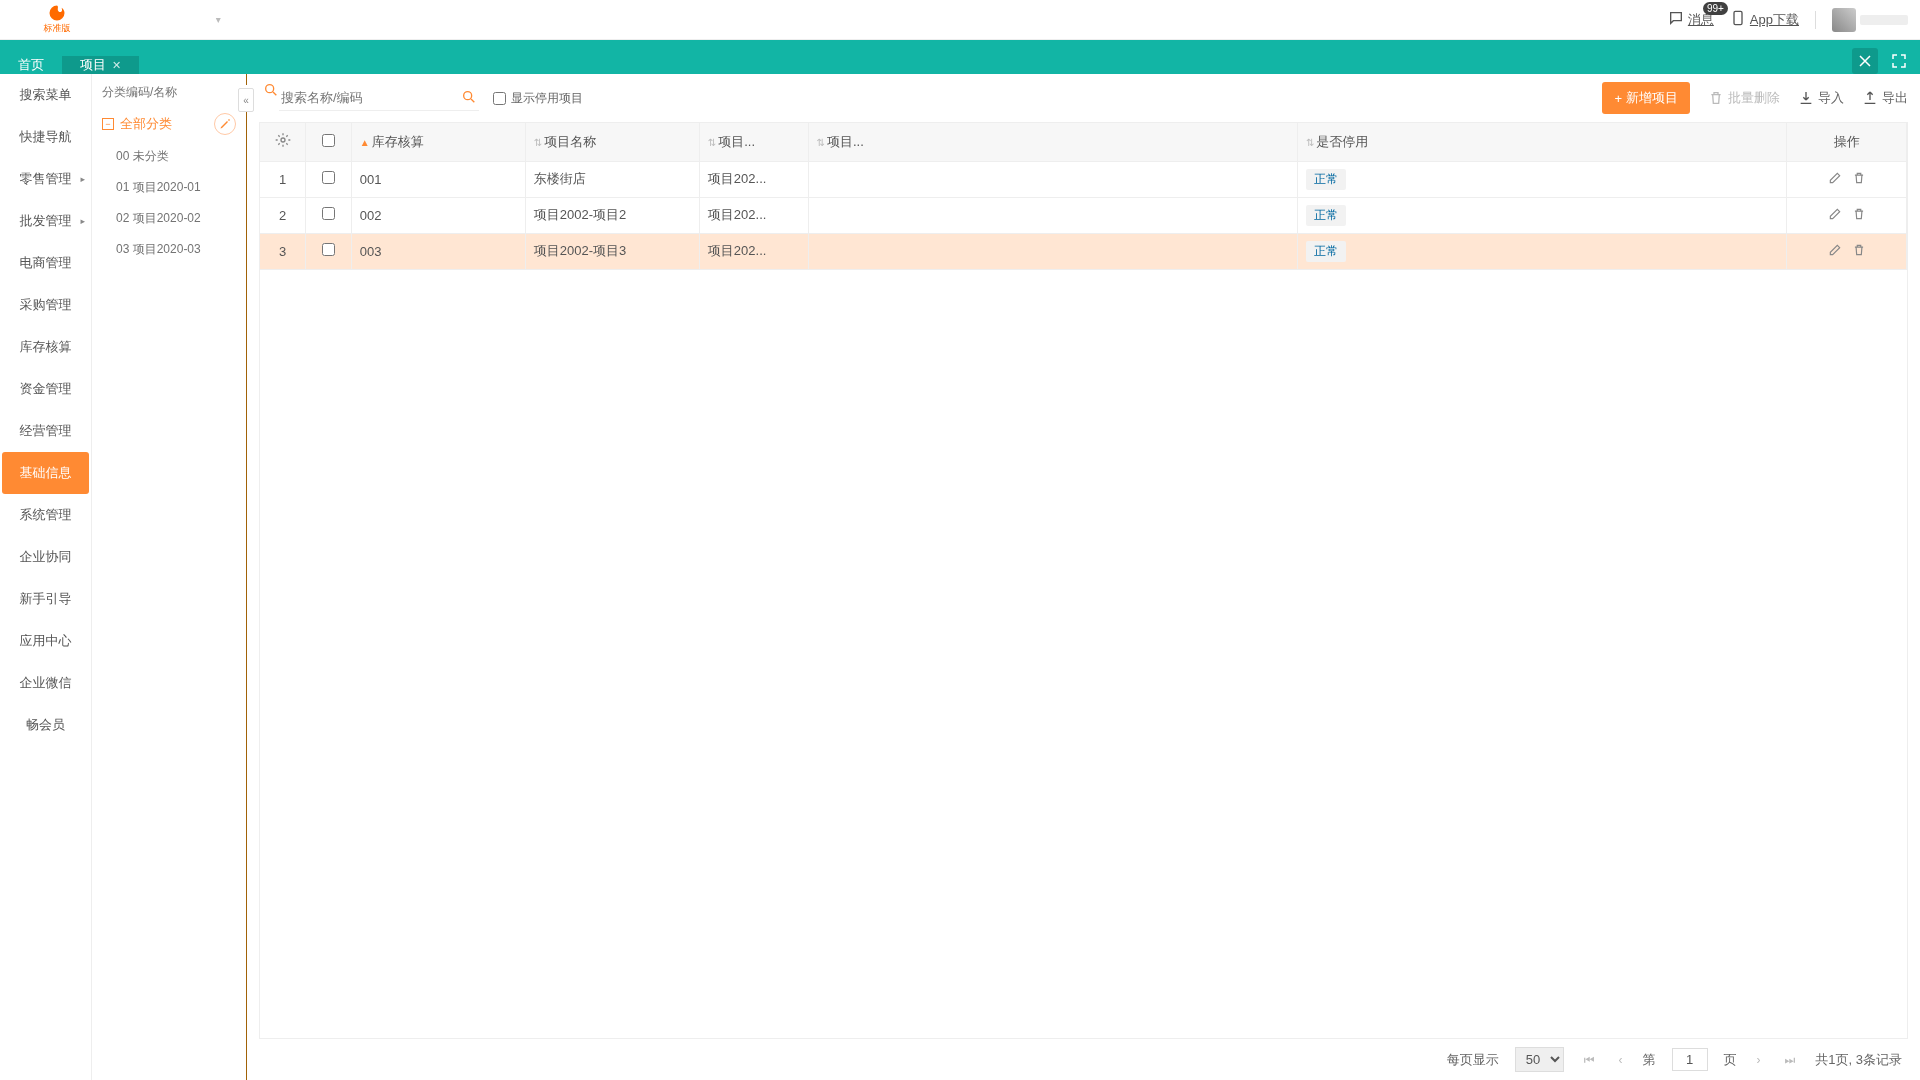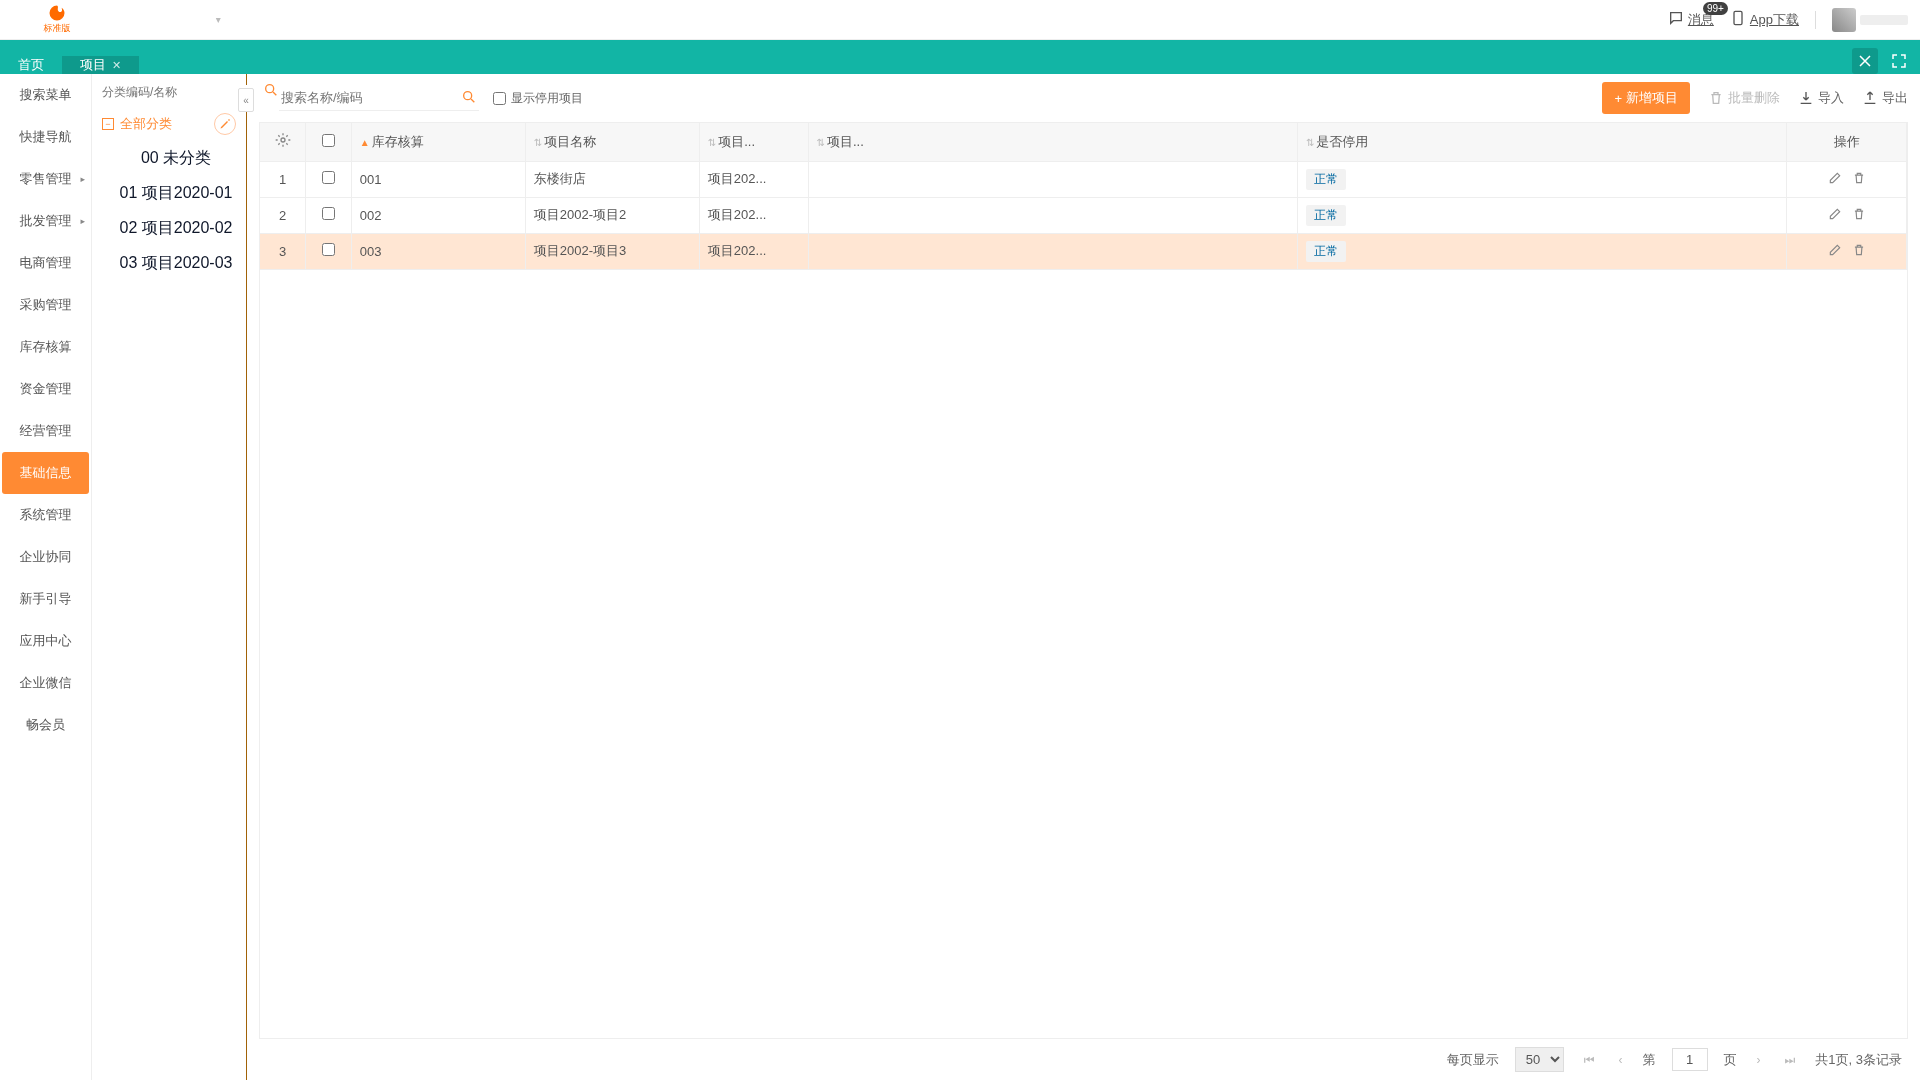--- a/index.html
+++ b/index.html
@@ -36,21 +36,21 @@
 .nav-item .caret { font-size: 9px; color: #888; position: absolute; right: 6px; }
 
 
 .cat-panel { width: 155px; border-right: 1px solid #a16207; position: relative; flex: none; padding: 8px 0; }
 .cat-search-row { padding: 0 10px 6px; display: flex; align-items: center; gap: 6px; }
 .cat-search { flex: 1; border: none; outline: none; font-size: 12px; color: #999; }
 .cat-search-icon { color: #ff8a33; font-size: 14px; }
 .cat-header { padding: 6px 10px; display: flex; align-items: center; gap: 6px; color: #ff8a33; font-weight: 500; }
 .cat-header .boxed { border: 1px solid #ff8a33; width: 12px; height: 12px; font-size: 9px; display: inline-flex; align-items: center; justify-content: center; }
 .cat-edit-icon { margin-left: auto; color: #ff8a33; width: 22px; height: 22px; border: 1px solid #ffc9a6; border-radius: 50%; display: flex; align-items: center; justify-content: center; font-size: 12px; background: #fff; }
-.cat-item { padding: 7px 10px 7px 24px; font-size: 16px; color: #0f172a; cursor: pointer; text-align: center; }
+.cat-item { padding: 7px 10px 7px 24px; font-size: 12px; color: #737373; cursor: pointer; }
 .collapse-handle { position: absolute; top: 14px; right: -8px; background: #fff; border: 1px solid #ddd; width: 16px; height: 24px; display: flex; align-items: center; justify-content: center; font-size: 10px; color: #888; cursor: pointer; border-radius: 2px; z-index: 2; }
 
 
 .main { flex: 1; display: flex; flex-direction: column; min-width: 0; padding: 0 12px; }
 .toolbar { height: 48px; display: flex; align-items: center; gap: 14px; }
 .search-box { position: relative; width: 200px; margin-left: 20px; }
 .search-box input { width: 100%; border: none; border-bottom: 1px solid #eee; padding: 5px 24px 5px 2px; font-size: 13px; outline: none; }
 .search-box .sicon { position: absolute; right: 2px; top: 4px; color: #ff8a33; }
 .chk-label { display: flex; align-items: center; gap: 5px; color: #666; font-size: 12px; }
 .toolbar-right { margin-left: auto; display: flex; align-items: center; gap: 18px; }

